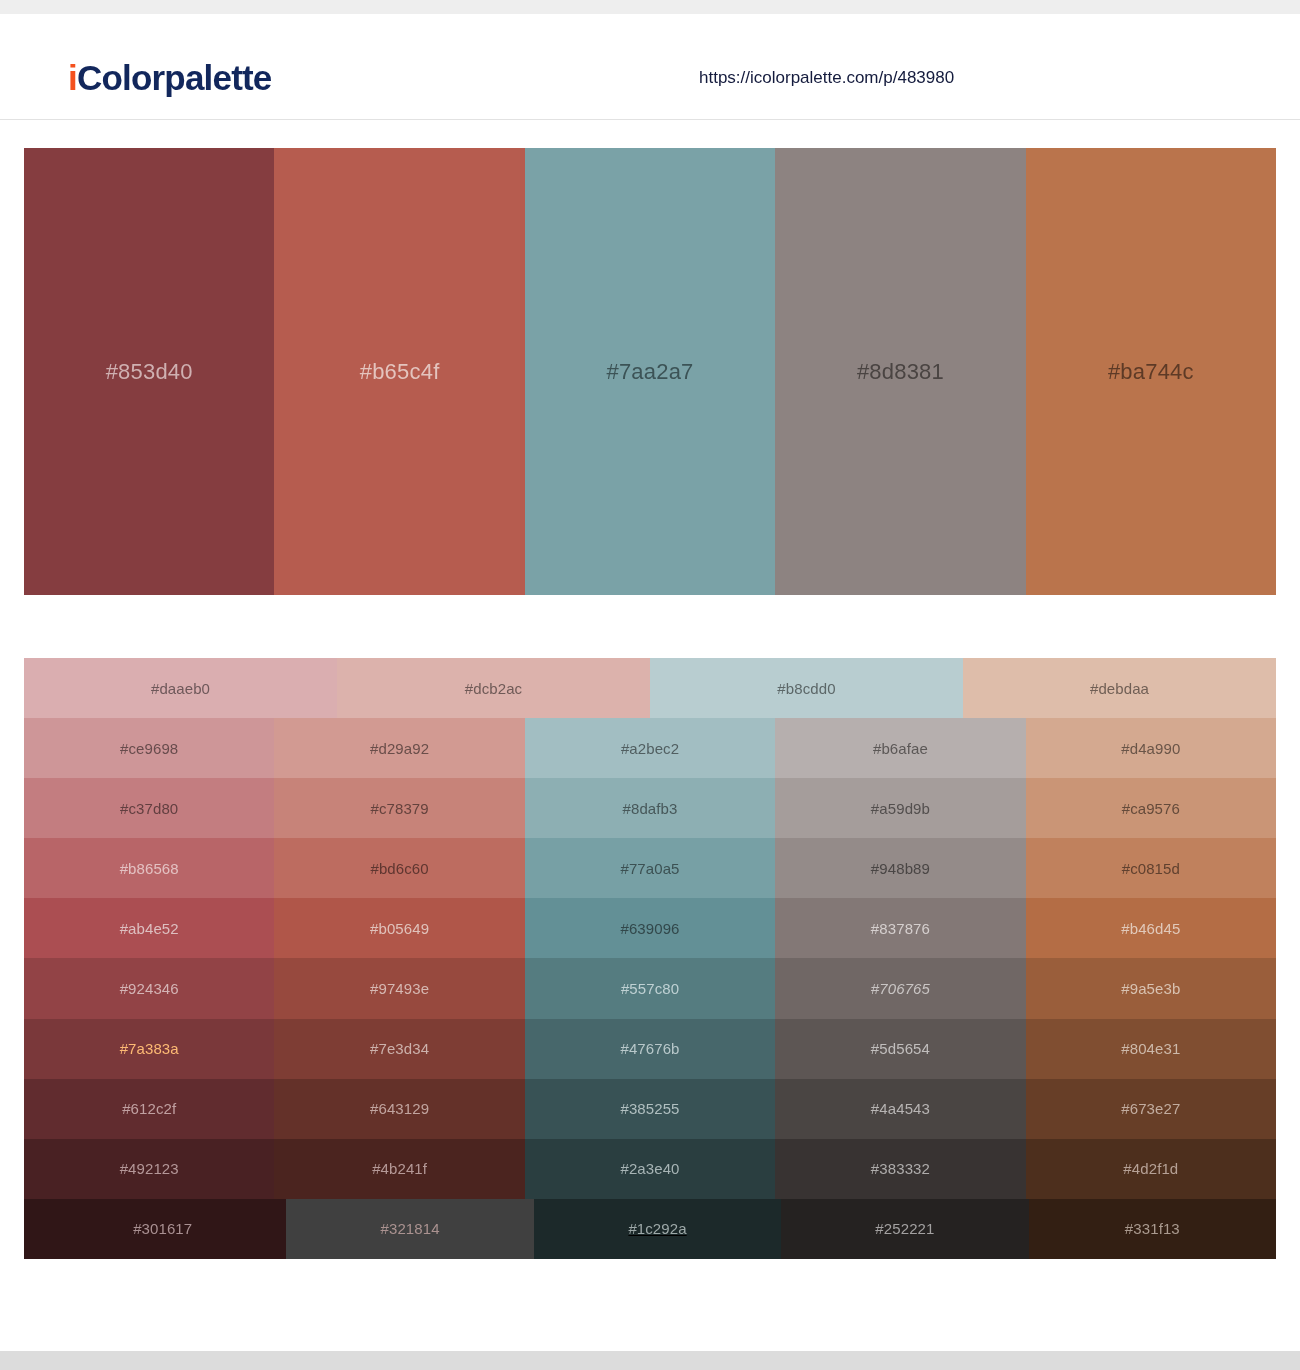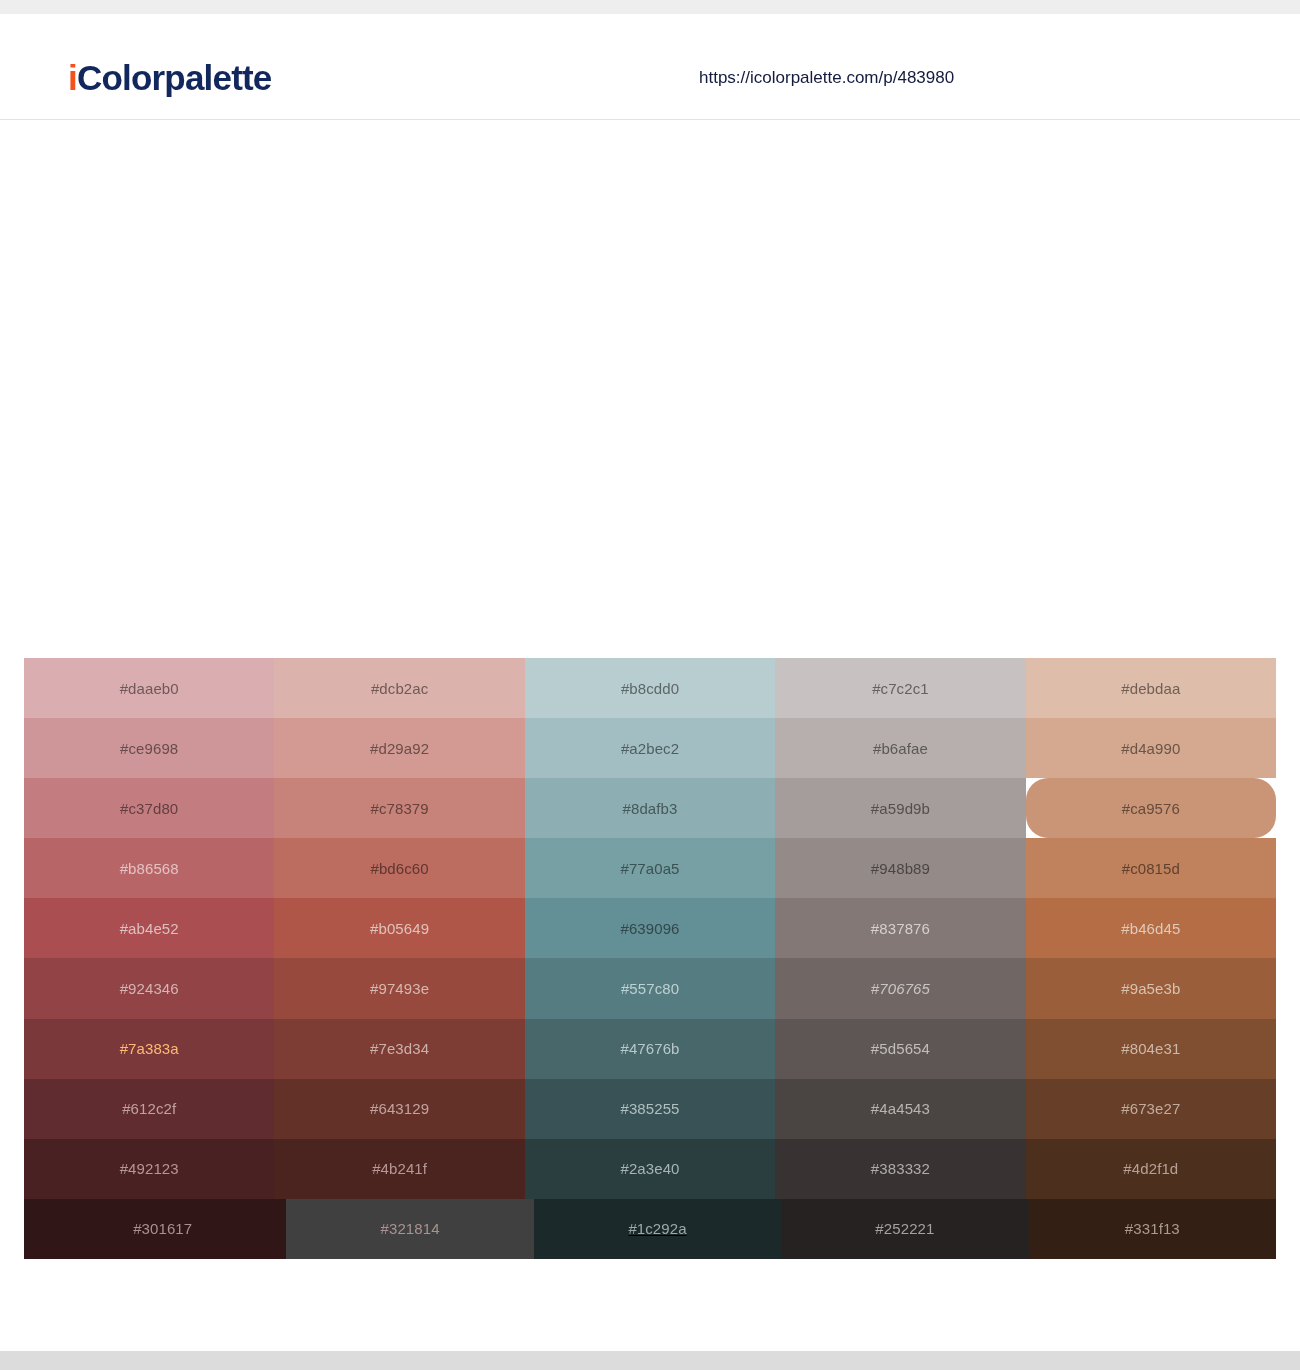--- a/index.html
+++ b/index.html
@@ -125,35 +125,49 @@
 
   <div class="top-strip"></div>
 
   <div class="header">
     <div class="logo">
       <span class="logo-i">i</span><span class="logo-rest">Colorpalette</span>
     </div>
     <div class="url">https://icolorpalette.com/p/483980</div>
   </div>
 
+  <div class="palette" id="palette-strip">
+      <div class="palette-swatch" style="background: rgb(133, 61, 64);">
+        <span class="palette-label" style="color: rgb(207, 176, 177);">#853d40</span>
+      </div>
+      <div class="palette-swatch" style="background: rgb(182, 92, 79);">
+        <span class="palette-label" style="color: rgb(228, 196, 190);">#b65c4f</span>
+      </div>
+      <div class="palette-swatch" style="background: rgb(122, 162, 167);">
+        <span class="palette-label" style="color: rgb(60, 83, 86);">#7aa2a7</span>
+      </div>
+      <div class="palette-swatch" style="background: rgb(141, 131, 129);">
+        <span class="palette-label" style="color: rgb(74, 68, 66);">#8d8381</span>
+      </div>
+      <div class="palette-swatch" style="background: rgb(186, 116, 76);">
+        <span class="palette-label" style="color: rgb(93, 58, 38);">#ba744c</span>
+      </div>
+    </div>
 
   <div class="shades" id="shades-table">
       <div class="shade-row">
         <div class="shade-cell" style="background: rgb(218, 174, 176);">
           <span class="shade-label" style="color: rgb(110, 88, 90);">#daaeb0</span>
         </div>
         <div class="shade-cell" style="background: rgb(220, 178, 172);">
           <span class="shade-label" style="color: rgb(111, 90, 87);">#dcb2ac</span>
         </div>
         <div class="shade-cell" style="background: rgb(184, 205, 208);">
           <span class="shade-label" style="color: rgb(92, 103, 104);">#b8cdd0</span>
         </div>
-        <div class="shade-cell" style="background: rgb(199, 194, 193);">
-          <span class="shade-label" style="color: rgb(100, 97, 97);">#c7c2c1</span>
-        </div>
         <div class="shade-cell" style="background: rgb(222, 189, 170);">
           <span class="shade-label" style="color: rgb(112, 95, 85);">#debdaa</span>
         </div>
       </div>
       <div class="shade-row">
         <div class="shade-cell" style="background: rgb(206, 150, 152);">
           <span class="shade-label" style="color: rgb(104, 76, 77);">#ce9698</span>
         </div>
         <div class="shade-cell" style="background: rgb(210, 154, 146);">
           <span class="shade-label" style="color: rgb(106, 78, 74);">#d29a92</span>
@@ -174,21 +188,21 @@
         </div>
         <div class="shade-cell" style="background: rgb(199, 131, 121);">
           <span class="shade-label" style="color: rgb(100, 66, 61);">#c78379</span>
         </div>
         <div class="shade-cell" style="background: rgb(141, 175, 179);">
           <span class="shade-label" style="color: rgb(71, 88, 90);">#8dafb3</span>
         </div>
         <div class="shade-cell" style="background: rgb(165, 157, 155);">
           <span class="shade-label" style="color: rgb(83, 79, 78);">#a59d9b</span>
         </div>
-        <div class="shade-cell" style="background: rgb(202, 149, 118); border-radius: 22px;">
+        <div class="shade-cell" style="background: rgb(202, 149, 118);">
           <span class="shade-label" style="color: rgb(101, 75, 59);">#ca9576</span>
         </div>
       </div>
       <div class="shade-row">
         <div class="shade-cell" style="background: rgb(184, 101, 104);">
           <span class="shade-label" style="color: rgb(227, 193, 194);">#b86568</span>
         </div>
         <div class="shade-cell" style="background: rgb(189, 108, 96);">
           <span class="shade-label" style="color: rgb(95, 54, 48);">#bd6c60</span>
         </div>

